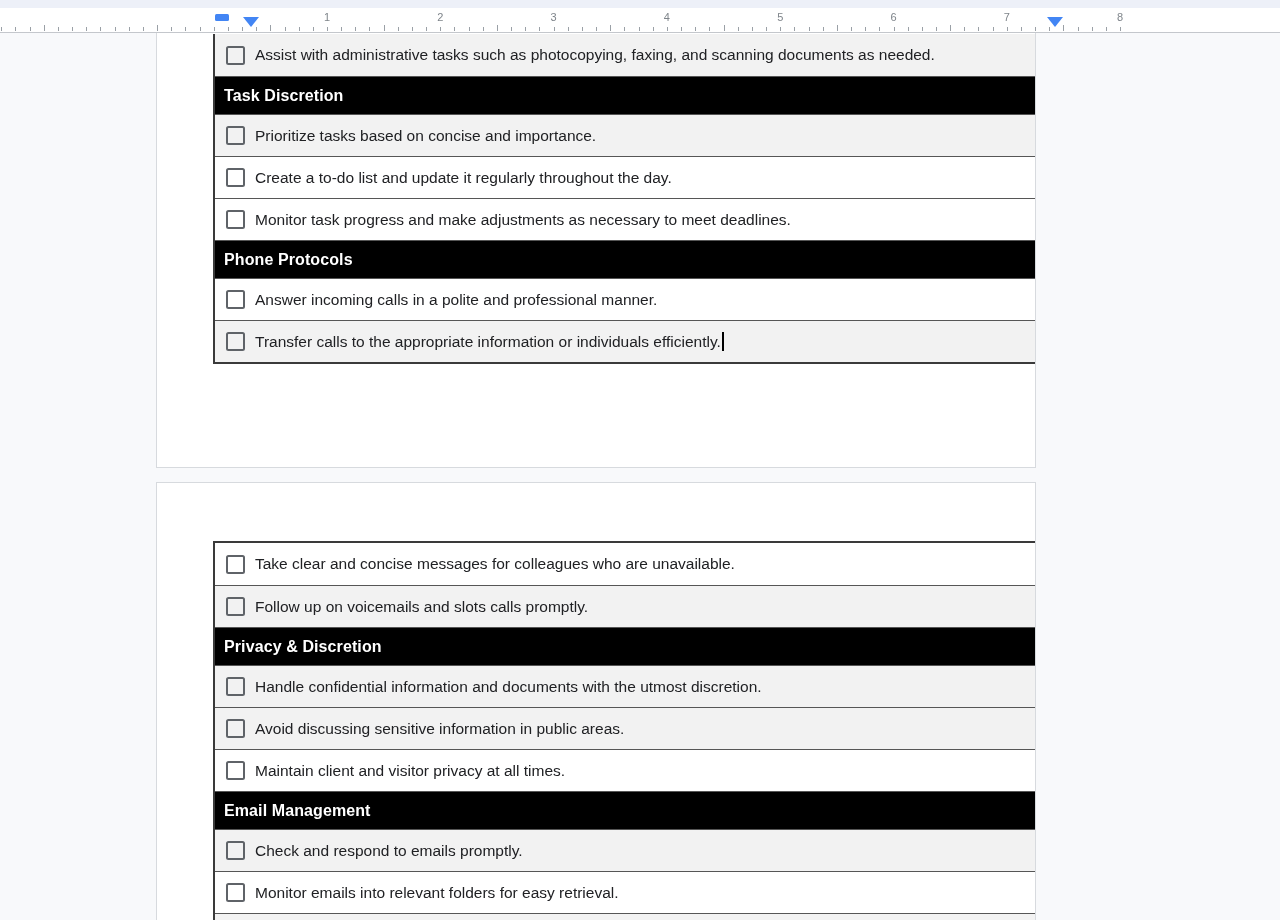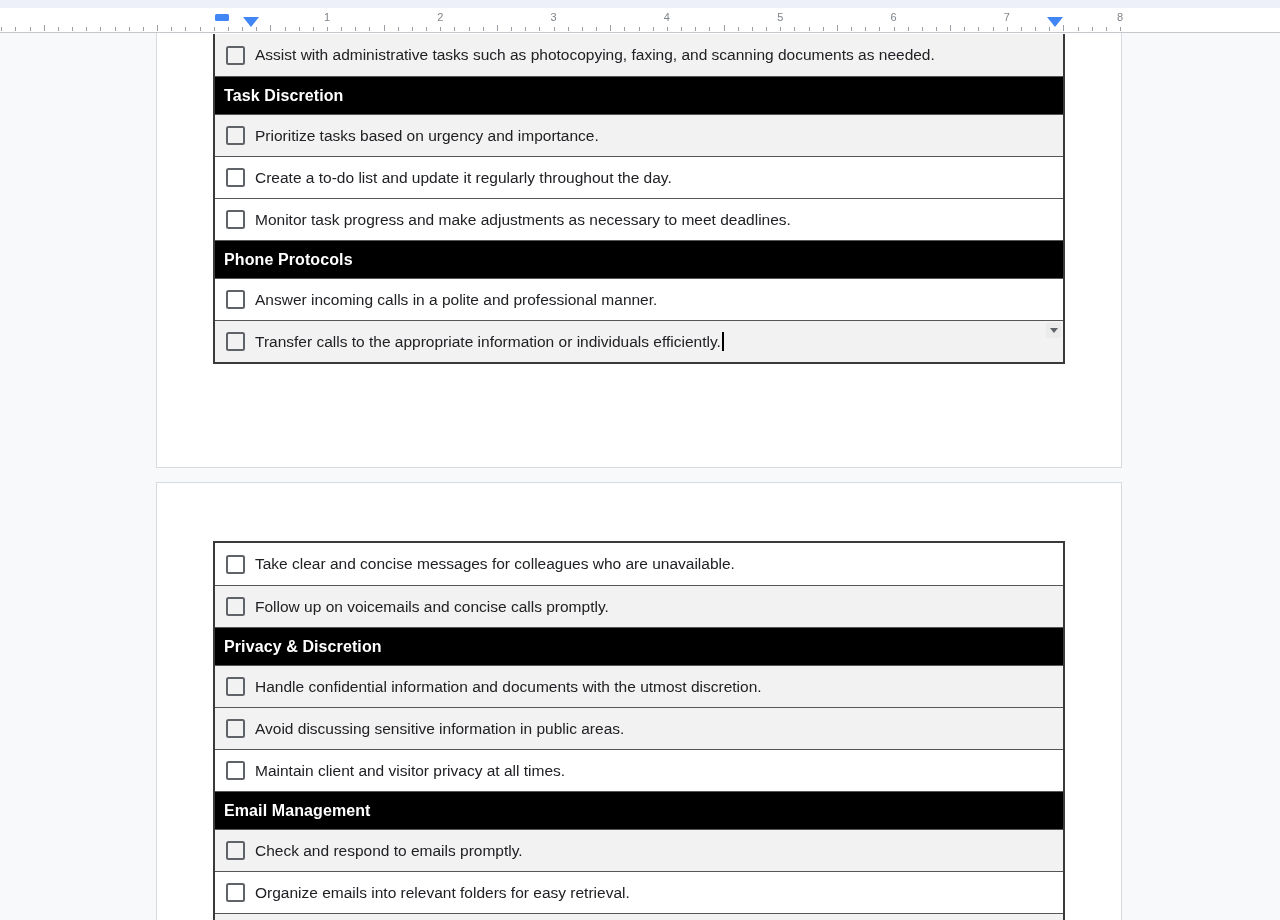--- a/index.html
+++ b/index.html
@@ -21,21 +21,21 @@
   .tick.minor{height:4px}
   .tick.half{height:6px}
   .tick.inch{height:4px}
   .ruler-num{position:absolute;top:3px;transform:translateX(-50%);font-size:11px;color:var(--ruler-text);}
   .marker-rect{position:absolute;left:215px;top:6px;width:14px;height:7px;background:var(--accent);border-radius:1.5px;}
   .marker-tri{position:absolute;top:9px;width:0;height:0;
     border-left:8px solid transparent;border-right:8px solid transparent;border-top:10px solid var(--accent);}
   .marker-tri.left{left:243px;}
   .marker-tri.right{left:1047px;}
 
-  .page{position:absolute;left:156px;width:966px;background:var(--page);
+  .page{position:absolute;left:156px;width:880px;background:var(--page);
     border:1px solid var(--page-border);box-sizing:border-box;overflow:hidden;}
   #page1{top:32px;height:436px;border-top:none;}
   #page2{top:482px;height:438px;border-bottom:none;}
 
   .doc-table{position:absolute;left:56px;width:852px;border:2px solid var(--table-border);box-sizing:border-box;}
   #table1{top:2px;border-top:none;}
   #table2{top:58px;}
 
   .row{position:relative;display:flex;align-items:center;box-sizing:border-box;}
   .row + .row{border-top:1px solid var(--row-divider);}
@@ -158,21 +158,21 @@
   <div class="doc-table" id="table1">
       <div class="row item gray">
         <span class="checkbox"></span>
         <span class="row-text">Assist with administrative tasks such as photocopying, faxing, and scanning documents as needed.</span>
       </div>
       <div class="row header">
         <span>Task Discretion</span>
       </div>
       <div class="row item gray">
         <span class="checkbox"></span>
-        <span class="row-text">Prioritize tasks based on urgency and importance.</span>
+        <span class="row-text">Prioritize tasks based on concise and importance.</span>
       </div>
       <div class="row item white">
         <span class="checkbox"></span>
         <span class="row-text">Create a to-do list and update it regularly throughout the day.</span>
       </div>
       <div class="row item white">
         <span class="checkbox"></span>
         <span class="row-text">Monitor task progress and make adjustments as necessary to meet deadlines.</span>
       </div>
       <div class="row header">
@@ -194,21 +194,21 @@
 </div>
 
 <div class="page" id="page2">
   <div class="doc-table" id="table2">
       <div class="row item white">
         <span class="checkbox"></span>
         <span class="row-text">Take clear and concise messages for colleagues who are unavailable.</span>
       </div>
       <div class="row item gray">
         <span class="checkbox"></span>
-        <span class="row-text">Follow up on voicemails and concise calls promptly.</span>
+        <span class="row-text">Follow up on voicemails and slots calls promptly.</span>
       </div>
       <div class="row header">
         <span>Privacy &amp; Discretion</span>
       </div>
       <div class="row item gray">
         <span class="checkbox"></span>
         <span class="row-text">Handle confidential information and documents with the utmost discretion.</span>
       </div>
       <div class="row item gray">
         <span class="checkbox"></span>
@@ -220,17 +220,17 @@
       </div>
       <div class="row header">
         <span>Email Management</span>
       </div>
       <div class="row item gray">
         <span class="checkbox"></span>
         <span class="row-text">Check and respond to emails promptly.</span>
       </div>
       <div class="row item white">
         <span class="checkbox"></span>
-        <span class="row-text">Organize emails into relevant folders for easy retrieval.</span>
+        <span class="row-text">Monitor emails into relevant folders for easy retrieval.</span>
       </div>
       <div class="row item gray partial"></div>
     </div>
 </div>
 
 </body></html>

